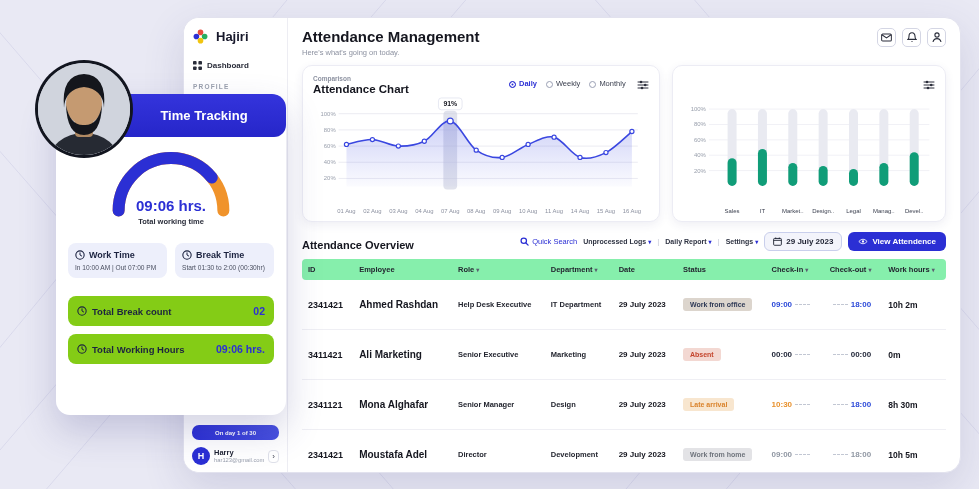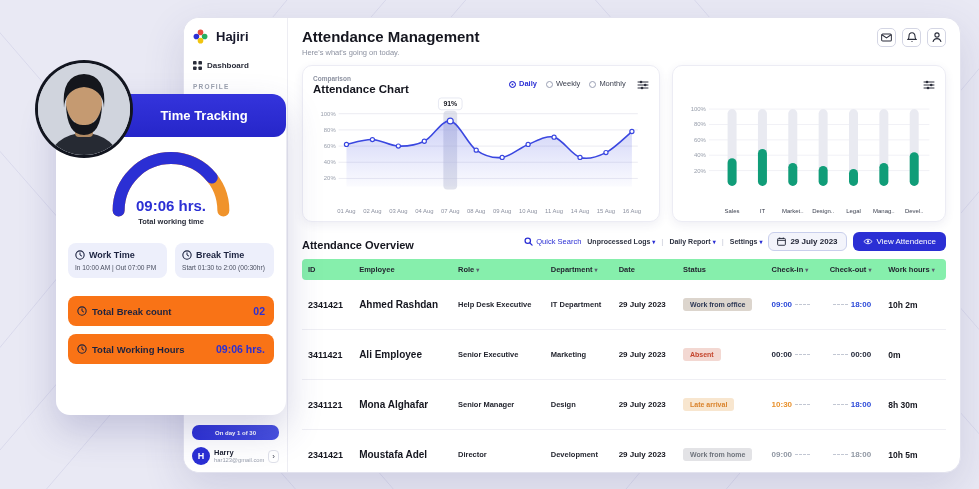--- a/index.html
+++ b/index.html
@@ -53,21 +53,21 @@
 
   
   .overview-bar{display:flex;align-items:flex-end;gap:7px;margin-top:10px}
   .ov-title{font-size:11px;font-weight:bold;color:#15161f}
   .ov-tools{margin-left:auto;display:flex;align-items:center;gap:6px}
   .quick-search{color:#2b2fd4;font-weight:normal;font-size:7.5px;display:flex;gap:3px;align-items:center;cursor:pointer}
   .menu-item{display:flex;gap:2px;align-items:center;font-weight:bold;font-size:7px;color:#2e3342;cursor:pointer}
   .chev{font-size:6px;color:#2b2fd4}
   .sep{color:#c6c9d6;font-size:8px}
   .date-chip{display:flex;align-items:center;gap:4px;border:1px solid #c9cfec;background:#f3f4fb;border-radius:6px;padding:4px 8px;font-size:8px;font-weight:bold;color:#1c2030;cursor:pointer}
-  .view-btn{background:#2b2fd4;color:#fff;font-size:8px;font-weight:normal;padding:5px 10px;border-radius:6px;border:none;display:flex;align-items:center;gap:4px;cursor:pointer;font-family:"Liberation Sans",sans-serif}
+  .view-btn{background:#2b2fd4;color:#fff;font-size:8px;font-weight:bold;padding:5px 10px;border-radius:6px;border:none;display:flex;align-items:center;gap:4px;cursor:pointer;font-family:"Liberation Sans",sans-serif}
 
   table{width:100%;border-collapse:collapse;margin-top:8px}
   thead th{background:#86efac;font-size:7.5px;text-align:left;padding:6px 6px;color:#23252f;font-weight:bold;white-space:nowrap}
   thead th:first-child{border-radius:4px 0 0 4px}
   thead th:last-child{border-radius:0 4px 4px 0}
   .sort{font-size:6px;color:#5a5f70}
   tbody td{padding:18px 6px;border-bottom:1px solid #efeff4;font-size:8px;color:#2a2d39;white-space:nowrap;vertical-align:middle}
   .c-id{font-weight:bold;font-size:9px;color:#15161f}
   .c-emp{font-weight:bold;font-size:10px;color:#15161f}
   .c-role,.c-dep{font-size:7.5px;font-weight:bold;color:#23252f}
@@ -83,21 +83,21 @@
   .tt-header{height:43px;background:linear-gradient(180deg,#3434dc,#2626c9);border-radius:12px;display:flex;align-items:center;justify-content:center;padding-left:66px;color:#fff;font-size:13px;font-weight:bold}
   .tt-gauge{position:relative;height:90px;margin-top:4px}
   .gauge-svg{position:absolute;left:50%;top:4px;transform:translateX(-50%);width:132px;height:72px}
   .tt-time{position:absolute;left:0;right:0;bottom:17px;text-align:center;font-size:15px;font-weight:bold;color:#2b2fd4}
   .tt-time-label{position:absolute;left:0;right:0;bottom:5px;text-align:center;font-size:7.5px;font-weight:bold;color:#2a2d3a}
   .tt-minis{display:flex;gap:8px;padding:10px 12px;margin-top:2px}
   .tt-mini{flex:1;background:#edeffb;border-radius:8px;padding:7px 7px;min-width:0}
   .tt-mini-head{display:flex;align-items:center;gap:4px;font-size:9px;font-weight:bold;color:#1c2340}
   .tt-mini-val{font-size:6.6px;color:#4a4f60;margin-top:4px;white-space:nowrap}
   .tt-rows{padding:0 12px;margin-top:8px}
-  .tt-row{display:flex;align-items:center;gap:5px;background:#f97316;border-radius:8px;height:30px;padding:0 9px;margin-bottom:8px}
+  .tt-row{display:flex;align-items:center;gap:5px;background:#84cc16;border-radius:8px;height:30px;padding:0 9px;margin-bottom:8px}
   .tt-row-label{font-size:9.5px;font-weight:bold;color:#1c2340}
   .tt-row-value{margin-left:auto;font-size:10.5px;font-weight:bold;color:#2b2fd4}
   .tt-avatar{position:absolute;left:34px;top:59px;width:100px;height:100px;z-index:6}
 </style>
 </head>
 <body>
 
 <svg class="bg-pattern" width="979" height="489">
   <g stroke="#d6d6ea" stroke-width="1" fill="none" opacity="0.8">
     <line x1="-60" y1="420" x2="320" y2="-40"></line>
@@ -378,21 +378,21 @@
             <td class="c-role">Help Desk Executive</td>
             <td class="c-dep">IT Department</td>
             <td class="c-date">29 July 2023</td>
             <td><span class="badge" style="background:#dcd5cd;color:#2f3a56">Work from office</span></td>
             <td><span class="tval" style="color:#2b49d8">09:00</span><span class="dashes"></span></td>
             <td><span class="dashes"></span><span class="tval" style="color:#2b49d8">18:00</span></td>
             <td class="c-wh">10h 2m</td>
           </tr>
           <tr>
             <td class="c-id">3411421</td>
-            <td class="c-emp">Ali Employee</td>
+            <td class="c-emp">Ali Marketing</td>
             <td class="c-role">Senior Executive</td>
             <td class="c-dep">Marketing</td>
             <td class="c-date">29 July 2023</td>
             <td><span class="badge" style="background:#f3d8d2;color:#c4442c">Absent</span></td>
             <td><span class="tval" style="color:#23283a">00:00</span><span class="dashes"></span></td>
             <td><span class="dashes"></span><span class="tval" style="color:#23283a">00:00</span></td>
             <td class="c-wh">0m</td>
           </tr>
           <tr>
             <td class="c-id">2341121</td>

